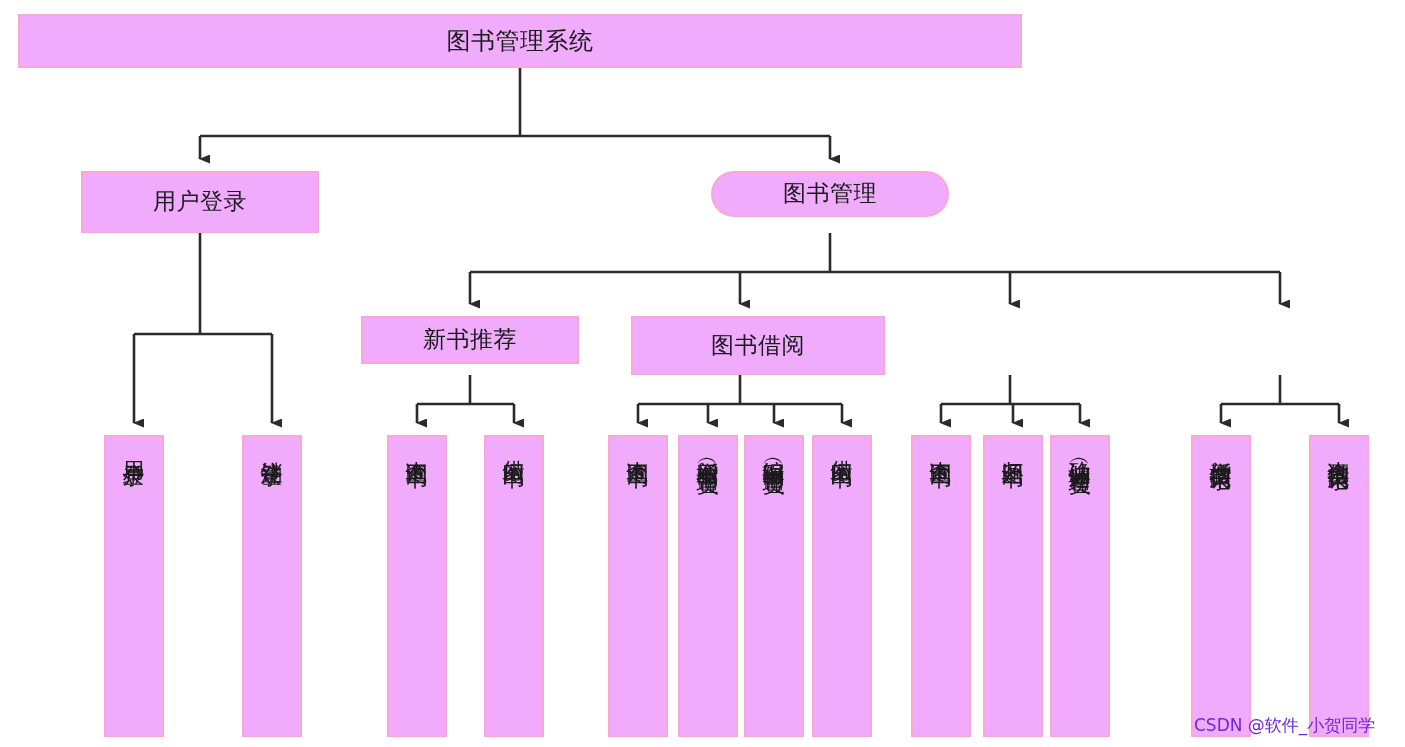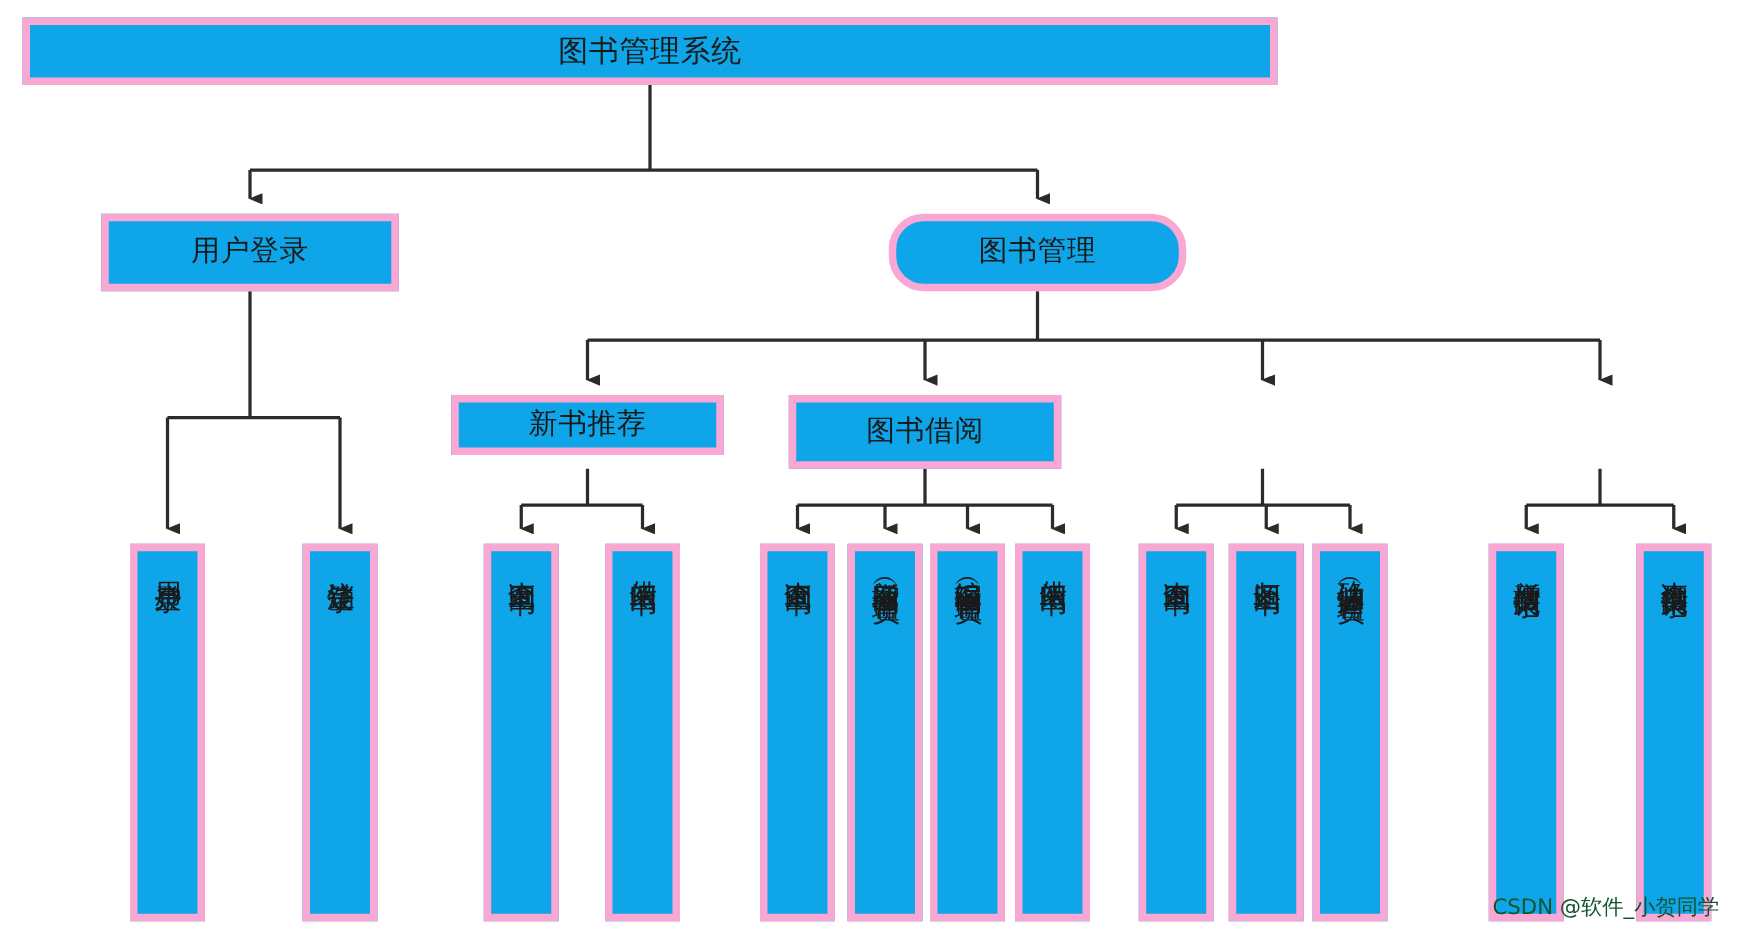--- a/index.html
+++ b/index.html
@@ -22,22 +22,22 @@
     position: absolute;
     left: 0;
     top: 0;
     width: 1405px;
     height: 747px;
     pointer-events: none;
   }
   .node {
     position: absolute;
     box-sizing: border-box;
-    background: #0ea5e9;
-    border: 6px solid #f9a8d4;
+    background: #f0abfc;
+    border: 2px solid #f9a8d4;
     display: flex;
     align-items: center;
     justify-content: center;
     z-index: 2;
   }
   .node .node-label {
     color: #1a1a1a;
     text-align: center;
     line-height: 1.18;
     letter-spacing: 0.5px;
@@ -58,21 +58,21 @@
   }
   .node.vert .node-label {
     writing-mode: vertical-rl;
     text-orientation: upright;
     font-size: 22px;
     line-height: 1.05;
     letter-spacing: 2px;
   }
   .watermark {
     position: absolute;
-    color: #14532d;
+    color: #6d28d9;
     font-size: 17px;
     white-space: nowrap;
     z-index: 5;
     font-family: "DejaVu Sans", "Liberation Sans", sans-serif;
   }
 </style>
 </head>
 <body>
 
 <div id="diagram-canvas">
@@ -121,29 +121,29 @@
   </svg>
 
   <div class="node root horiz" style="left:18px; top:14px; width:1004px; height:54px;">
     <span class="node-label">图书管理系统</span>
   </div>
 
   <div class="node horiz" style="left:81px; top:171px; width:238px; height:62px;">
     <span class="node-label">用户登录</span>
   </div>
 
-  <div class="node horiz" style="left:711px; top:171px; width:238px; height:62px;border-radius:28px;">
+  <div class="node horiz" style="left:711px; top:171px; width:238px; height:46px;border-radius:28px;">
     <span class="node-label">图书管理</span>
   </div>
 
   <div class="node horiz" style="left:361px; top:316px; width:218px; height:48px;">
     <span class="node-label">新书推荐</span>
   </div>
 
-  <div class="node horiz" style="left:631px; top:316px; width:218px; height:59px;">
+  <div class="node horiz" style="left:631px; top:316px; width:254px; height:59px;">
     <span class="node-label">图书借阅</span>
   </div>
 
 
 
   <div class="node vert" style="left:104px; top:435px; width:60px; height:302px;">
     <span class="node-label">用户登录</span>
   </div>
 
   <div class="node vert" style="left:242px; top:435px; width:60px; height:302px;">

